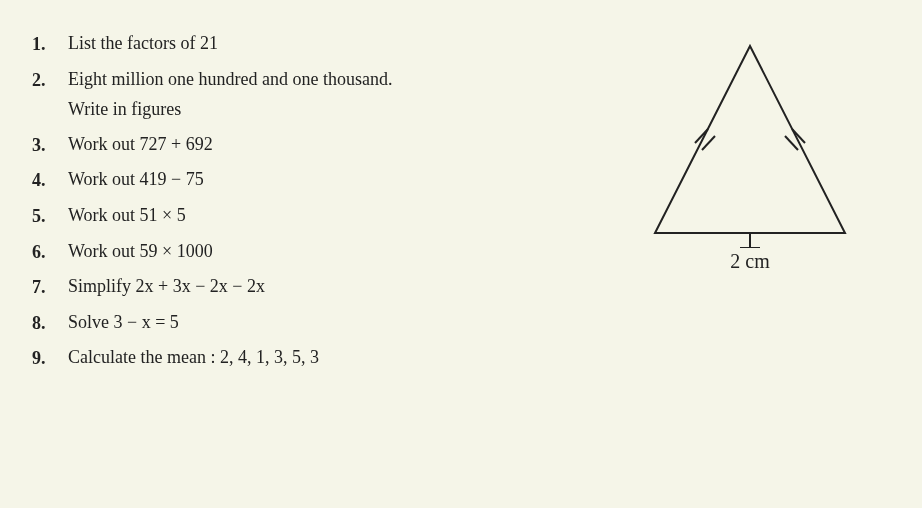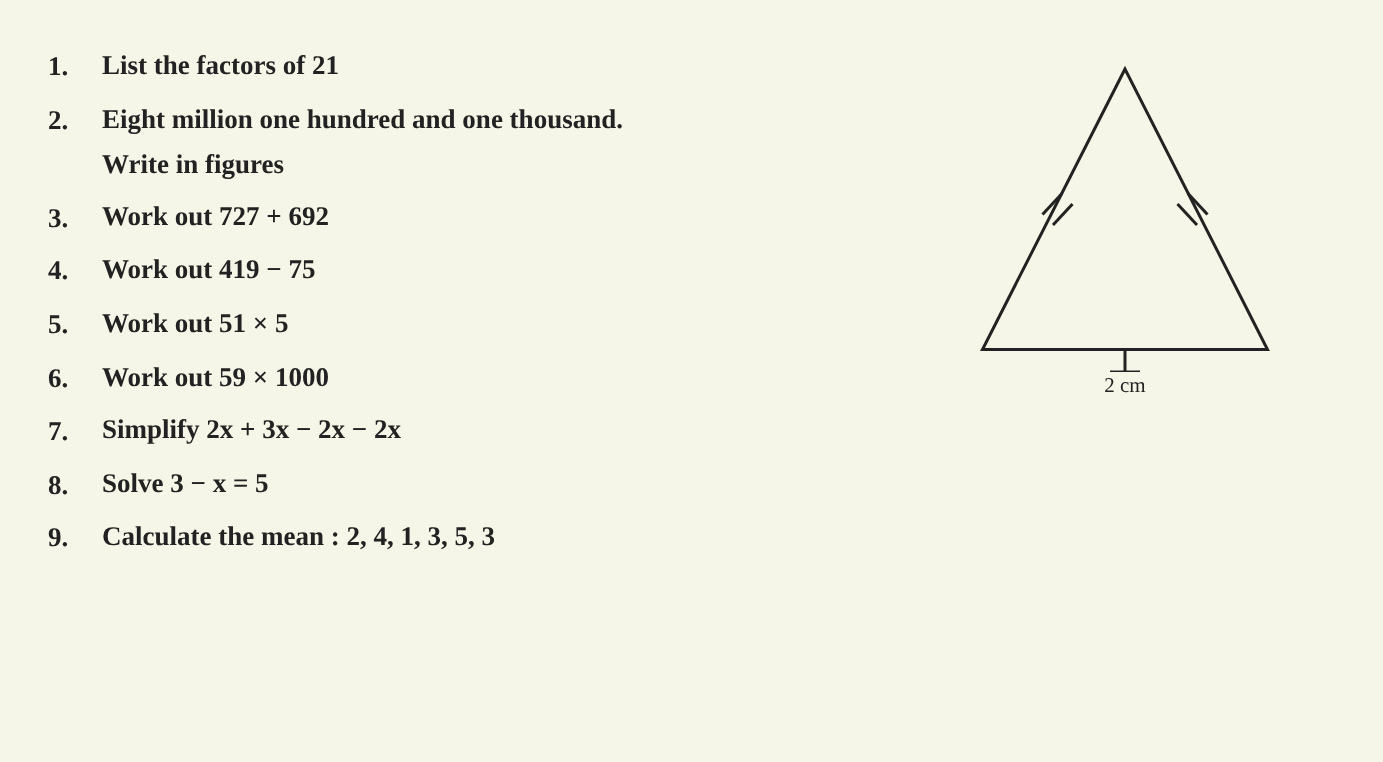--- a/index.html
+++ b/index.html
@@ -35,21 +35,20 @@
       margin-bottom: 4px;
       line-height: 1.7;
     }
     .q-num {
       font-weight: bold;
       min-width: 36px;
       padding-top: 1px;
     }
     .q-text {
       flex: 1;
-      font-weight: bold;
     }
     .q-text .sub-line {
       display: block;
     }
     .right-panel {
       width: 280px;
       display: flex;
       flex-direction: column;
       align-items: center;
       padding-top: 10px;
@@ -57,21 +56,21 @@
     .triangle-container {
       position: relative;
       width: 220px;
       height: 210px;
     }
     .triangle-svg {
       width: 220px;
       height: 210px;
     }
     .cm-label {
-      font-size: 14px;
+      font-size: 20px;
       color: #222;
       text-align: center;
       margin-top: 2px;
     }
   </style>
 </head>
 <body>
 
 <div class="page">
   <div class="questions">

